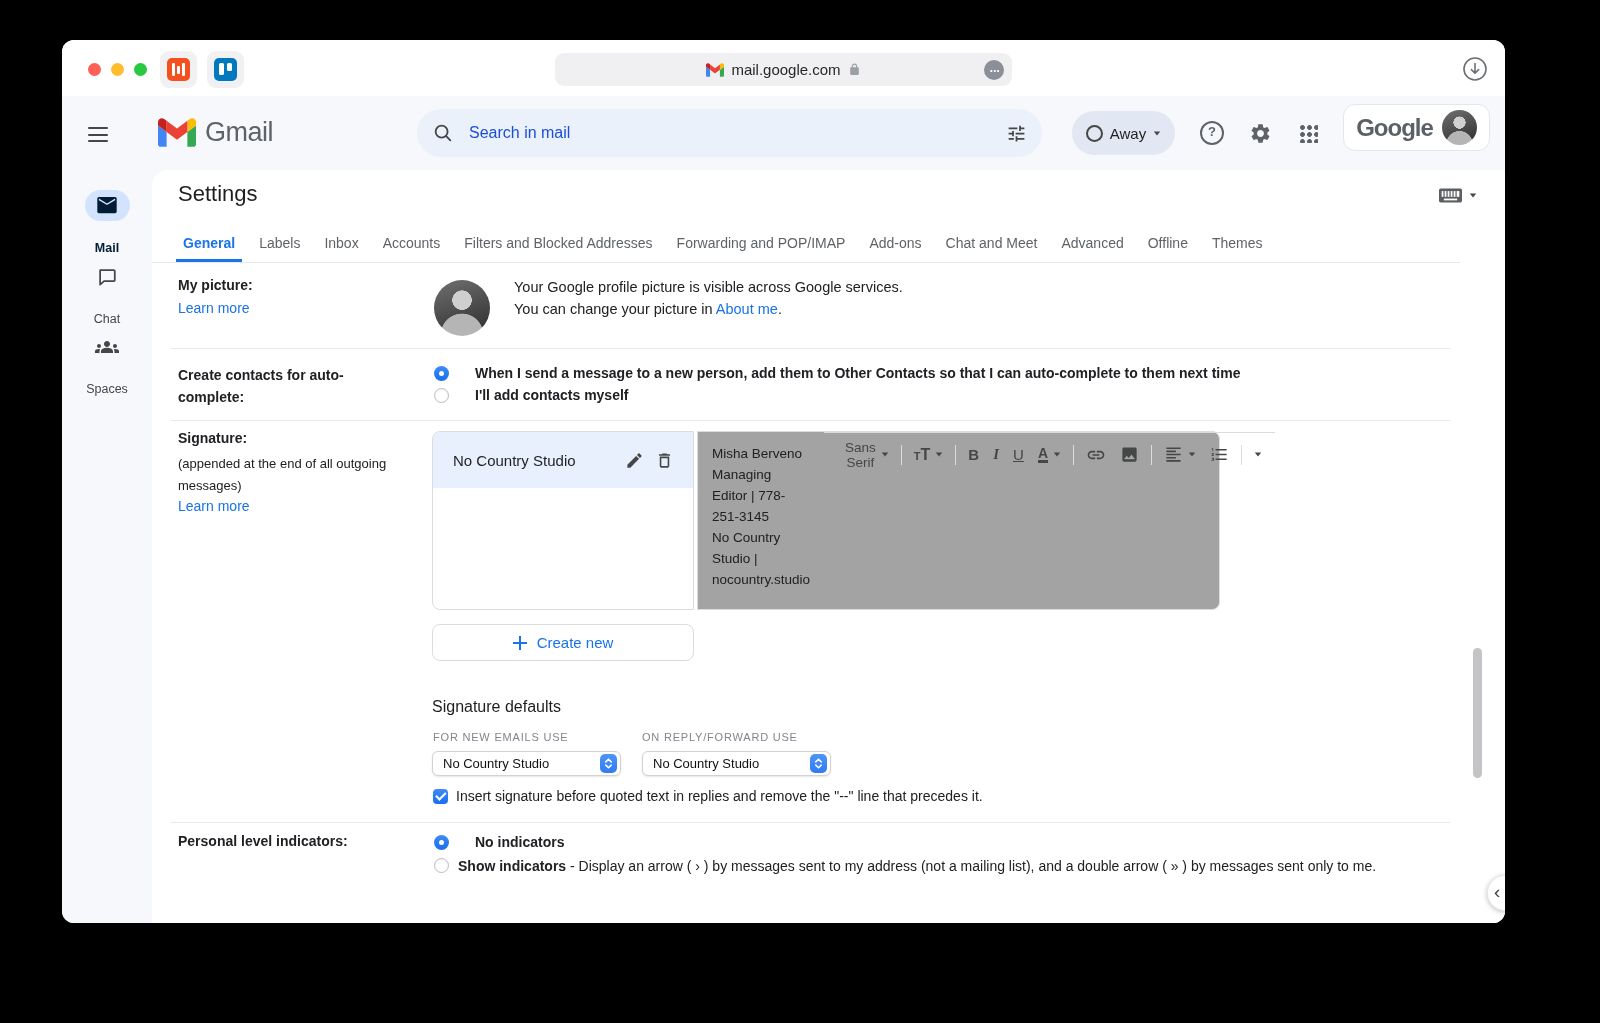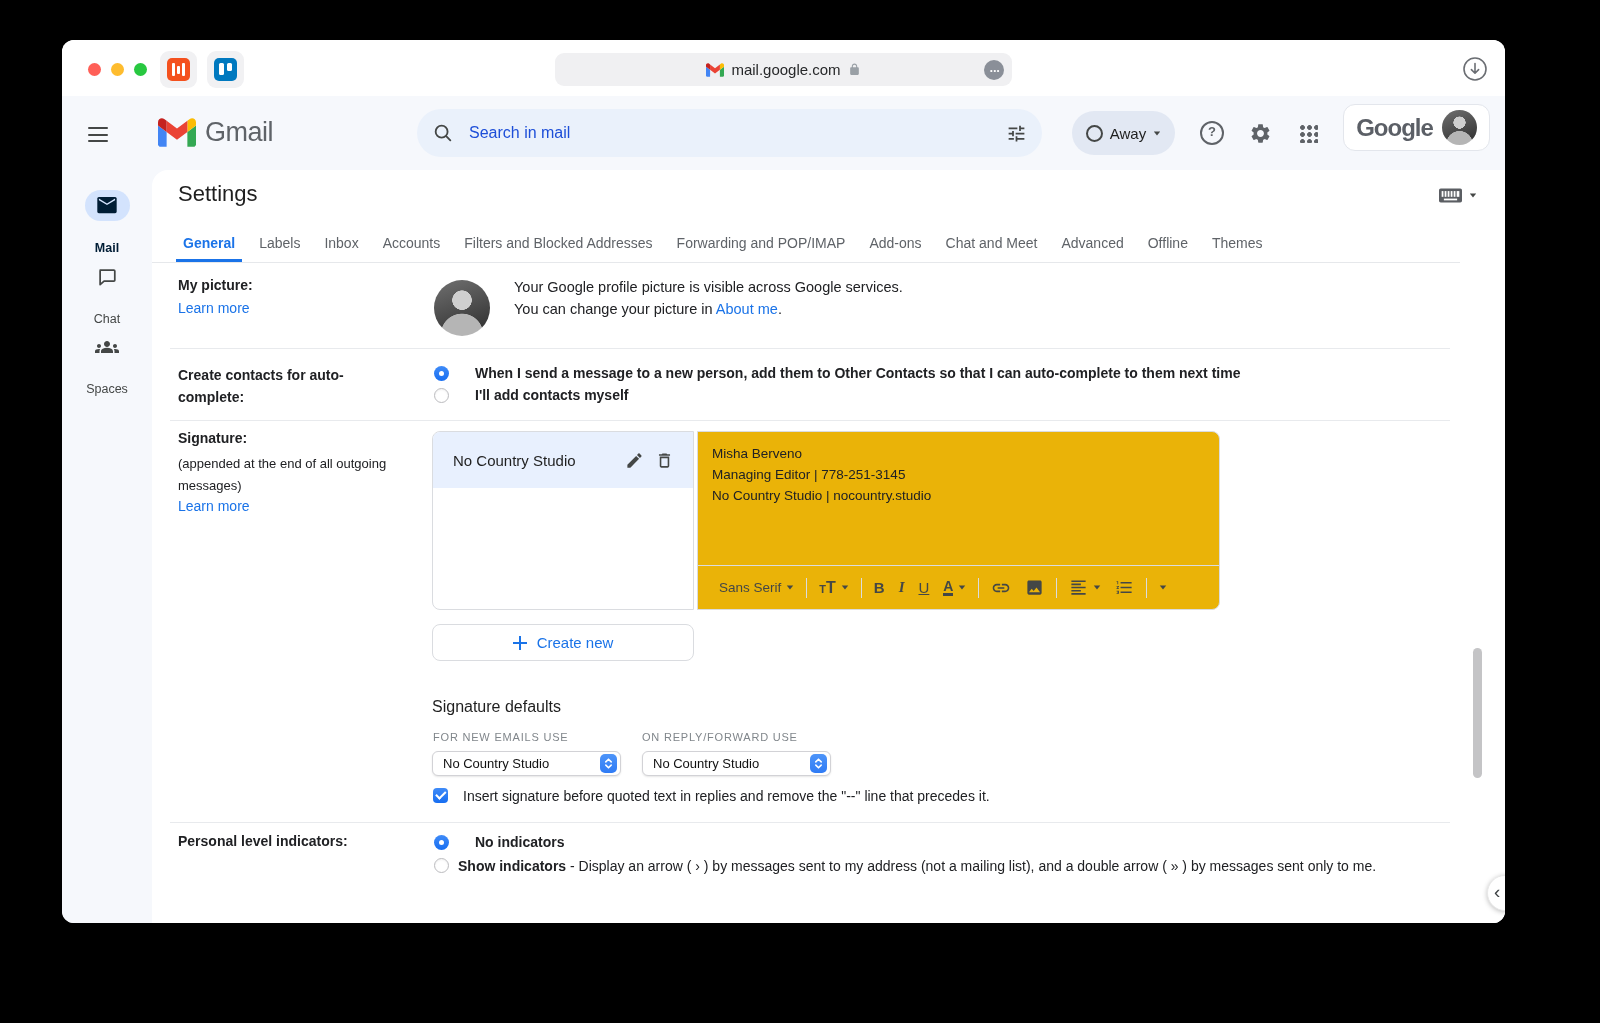--- a/index.html
+++ b/index.html
@@ -85,21 +85,21 @@
   .opt{position:absolute;display:flex;align-items:center;gap:26px;}
   .opt-txt{font-size:14px;font-weight:bold;color:#202124;white-space:nowrap;}
   .checkbox{width:15px;height:15px;border-radius:4px;background:linear-gradient(#3f8bf8,#176ef1);position:relative;flex:none;}
   .checkbox::after{content:"";position:absolute;left:3px;top:3.2px;width:8px;height:4.4px;border-left:2px solid #fff;border-bottom:2px solid #fff;transform:rotate(-45deg);}
 
   
   .sig-list{position:absolute;left:280px;top:261px;width:262px;height:179px;border:1px solid #dadce0;border-radius:8px 0 0 8px;background:#fff;box-sizing:border-box;}
   .sig-sel{height:56px;background:#e8f0fe;border-radius:7px 0 0 0;display:flex;align-items:center;padding:0 14px 0 20px;cursor:pointer;}
   .sig-name{flex:1;font-size:15px;color:#1f1f1f;}
   .ibtn{width:30px;height:30px;border:none;background:transparent;display:flex;align-items:center;justify-content:center;cursor:pointer;padding:0;}
-  .sig-editor{position:absolute;left:545px;top:261px;width:523px;height:179px;border:1px solid #dadce0;border-radius:0 8px 8px 0;background:#eab308;box-sizing:border-box;display:flex;flex-direction:column;}
+  .sig-editor{position:absolute;left:545px;top:261px;width:523px;height:179px;border:1px solid #dadce0;border-radius:0 8px 8px 0;background:#a3a3a3;box-sizing:border-box;display:flex;flex-direction:row;}
   .sig-content{flex:1;padding:11px 14px;font-size:13.5px;line-height:21px;color:#202124;cursor:text;}
   .sig-toolbar{height:43px;border-top:1px solid #dadce0;display:flex;align-items:center;padding:0 6px 0 14px;}
   .tb{display:flex;align-items:center;gap:5px;border:none;background:transparent;cursor:pointer;padding:0 7px;height:30px;color:#444746;font-family:inherit;}
   .tb-font{font-size:13.5px;color:#444746;}
   .vd{width:1px;height:20px;background:#dadce0;margin:0 5px;flex:none;}
   .tt{font-size:16px;font-weight:bold;color:#444746;display:inline-block;}
   .tt::first-letter{font-size:11px;}
   .tbB{font-size:15px;font-weight:bold;}
   .tbI{font-size:15px;font-weight:bold;font-style:italic;font-family:"Liberation Serif",serif;}
   .tbU{font-size:15px;text-decoration:underline;}
@@ -108,21 +108,21 @@
   .plus{width:14px;height:14px;position:relative;}
   .plus::before,.plus::after{content:"";position:absolute;background:#1a73e8;}
   .plus::before{left:6px;top:0;width:2px;height:14px;}
   .plus::after{left:0;top:6px;width:14px;height:2px;}
 
   .sd-head{position:absolute;left:280px;top:528px;font-size:16px;color:#1f1f1f;}
   .micro{position:absolute;font-size:11px;color:#80868b;letter-spacing:.8px;}
   .select{position:absolute;top:581px;width:189px;height:25px;border:1px solid #d2d2d6;border-radius:6px;background:#fff;box-shadow:0 1px 2px rgba(0,0,0,.1);display:flex;align-items:center;padding:0 3px 0 10px;box-sizing:border-box;font-size:13px;color:#111;cursor:pointer;}
   .sel-txt{flex:1;white-space:nowrap;overflow:hidden;}
   .stepper{width:17px;height:19px;border-radius:5px;background:linear-gradient(#4e95f9,#2f7bf5);display:flex;align-items:center;justify-content:center;flex:none;}
-  .check-row{position:absolute;left:281px;top:618px;display:flex;align-items:flex-start;gap:15px;}
+  .check-row{position:absolute;left:281px;top:618px;display:flex;align-items:flex-end;gap:8px;}
   .check-lbl{font-size:14px;color:#202124;}
 
   .pi-opt2{position:absolute;left:282px;top:685px;width:1000px;}
   .pi-opt2 .radio{position:absolute;left:0;top:3px;}
   .pi-text{margin-left:24px;font-size:14px;line-height:22px;color:#202124;}
   .bold{font-weight:bold;}
 
   .scroll-thumb{position:absolute;right:23px;top:608px;width:9px;height:130px;border-radius:5px;background:#c4c4c6;cursor:pointer;}
   .collapse{position:absolute;left:1425px;top:835px;width:36px;height:36px;border-radius:50%;background:#fff;border:1px solid #e8e8e8;box-shadow:0 1px 5px rgba(0,0,0,.25);cursor:pointer;}
   .collapse::after{content:"‹";position:absolute;left:6px;top:5px;font-size:19px;color:#3c4043;}

